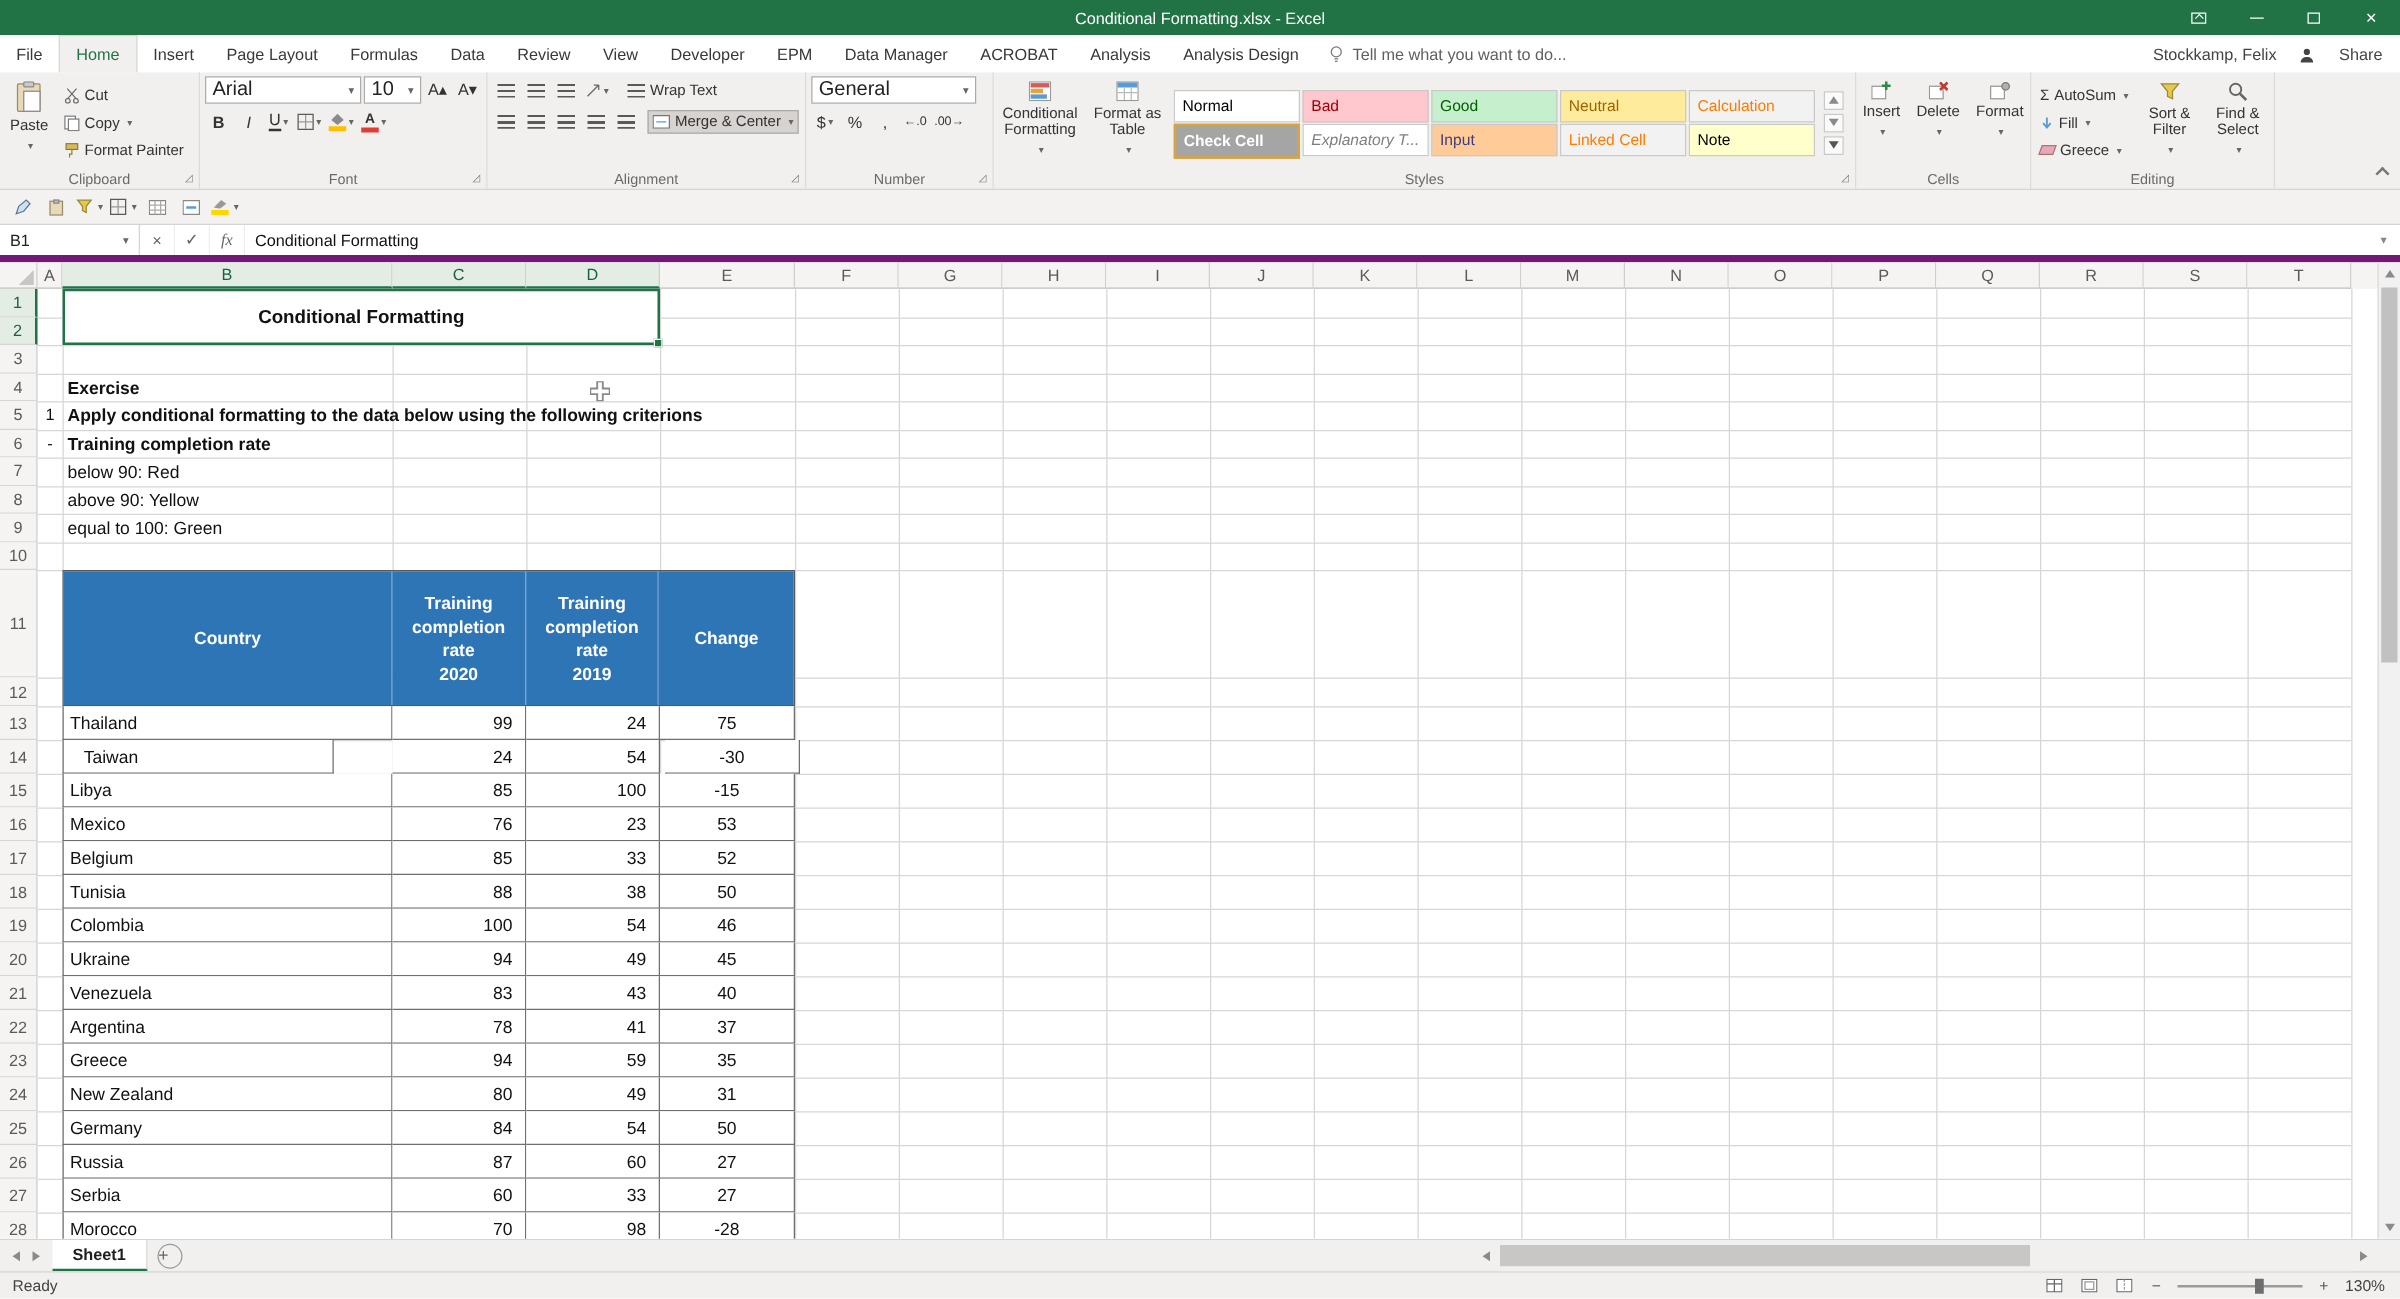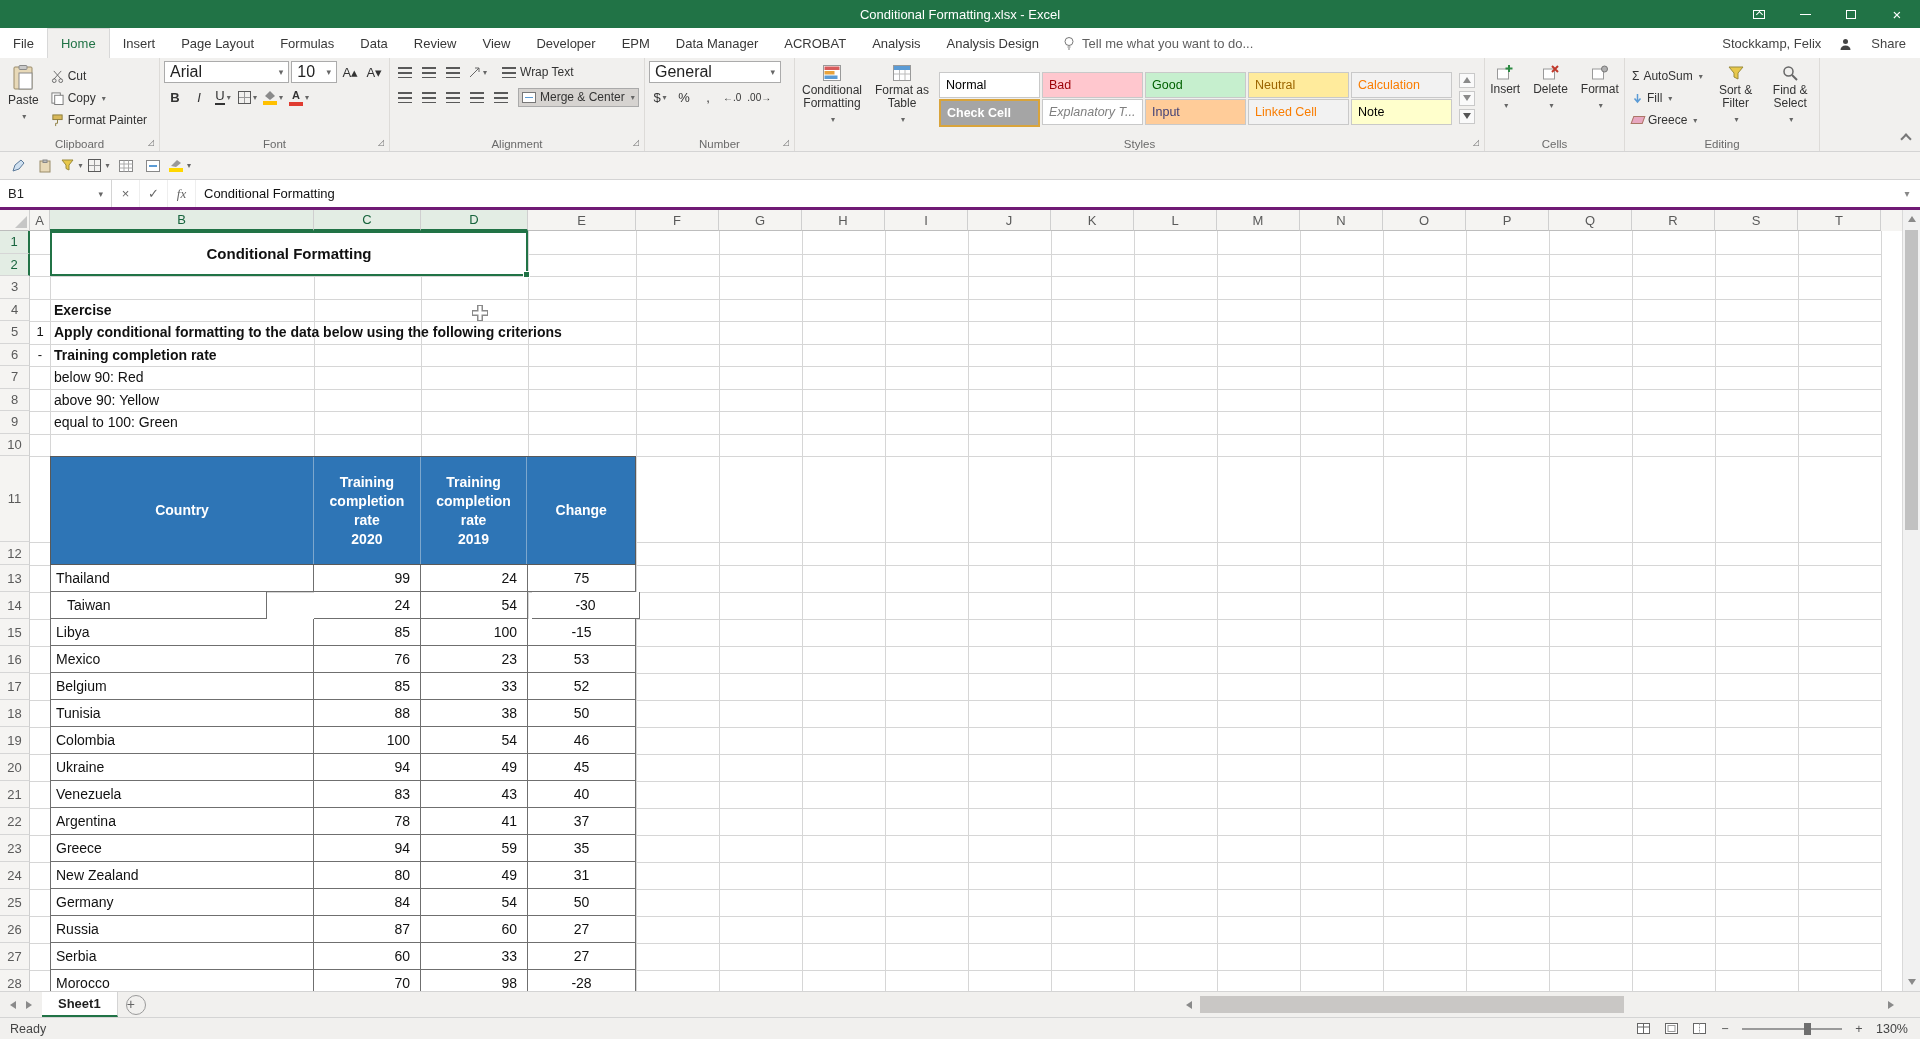--- a/index.html
+++ b/index.html
@@ -57,21 +57,21 @@
   .itsw { font-style:italic; }
   .galarrows { display:flex; flex-direction:column; justify-content:center; gap:3px; margin-left:2px; }
   .ga { width:16px; height:15px; border:1px solid #c9c9c9; background:#fafafa; display:flex; align-items:center; justify-content:center; font-size:8px; color:#555; }
   .collapse-chev { position:absolute; right:10px; bottom:8px; width:8px; height:8px; border-left:2px solid #777; border-top:2px solid #777; transform:rotate(45deg); }
 
   
   .qat { height:28px; background:#f3f2f0; border-bottom:1px solid #d4d4d4; display:flex; align-items:center; gap:3px; padding-left:6px; flex:0 0 auto; }
   .qbtn { height:24px; min-width:24px; display:flex; align-items:center; justify-content:center; gap:2px; color:#444; }
 
   
-  .frow { height:30px; background:#fff; border-bottom:3px solid #701a75; display:flex; align-items:stretch; flex:0 0 auto; font-size:13px; }
+  .frow { height:30px; background:#fff; border-bottom:6px solid #701a75; display:flex; align-items:stretch; flex:0 0 auto; font-size:13px; }
   .namebox { width:112px; border-right:1px solid #d4d4d4; display:flex; align-items:center; padding:0 8px; color:#222; }
   .namebox::after { content:"▾"; margin-left:auto; font-size:9px; color:#666; }
   .fbtn { width:28px; display:flex; align-items:center; justify-content:center; color:#666; border-right:1px solid #eee; }
   .fx { font-style:italic; font-family:"Liberation Serif","DejaVu Serif",serif; }
   .formula { flex:1; display:flex; align-items:center; padding-left:8px; color:#111; }
   .fchev { width:26px; display:flex; align-items:center; justify-content:center; color:#888; font-size:10px; }
 
   
   .gridarea { flex:1; display:flex; flex-direction:column; position:relative; background:#fff; overflow:hidden; }
   .colheaders { height:21px; display:flex; flex:0 0 auto; background:#f5f4f2; }

